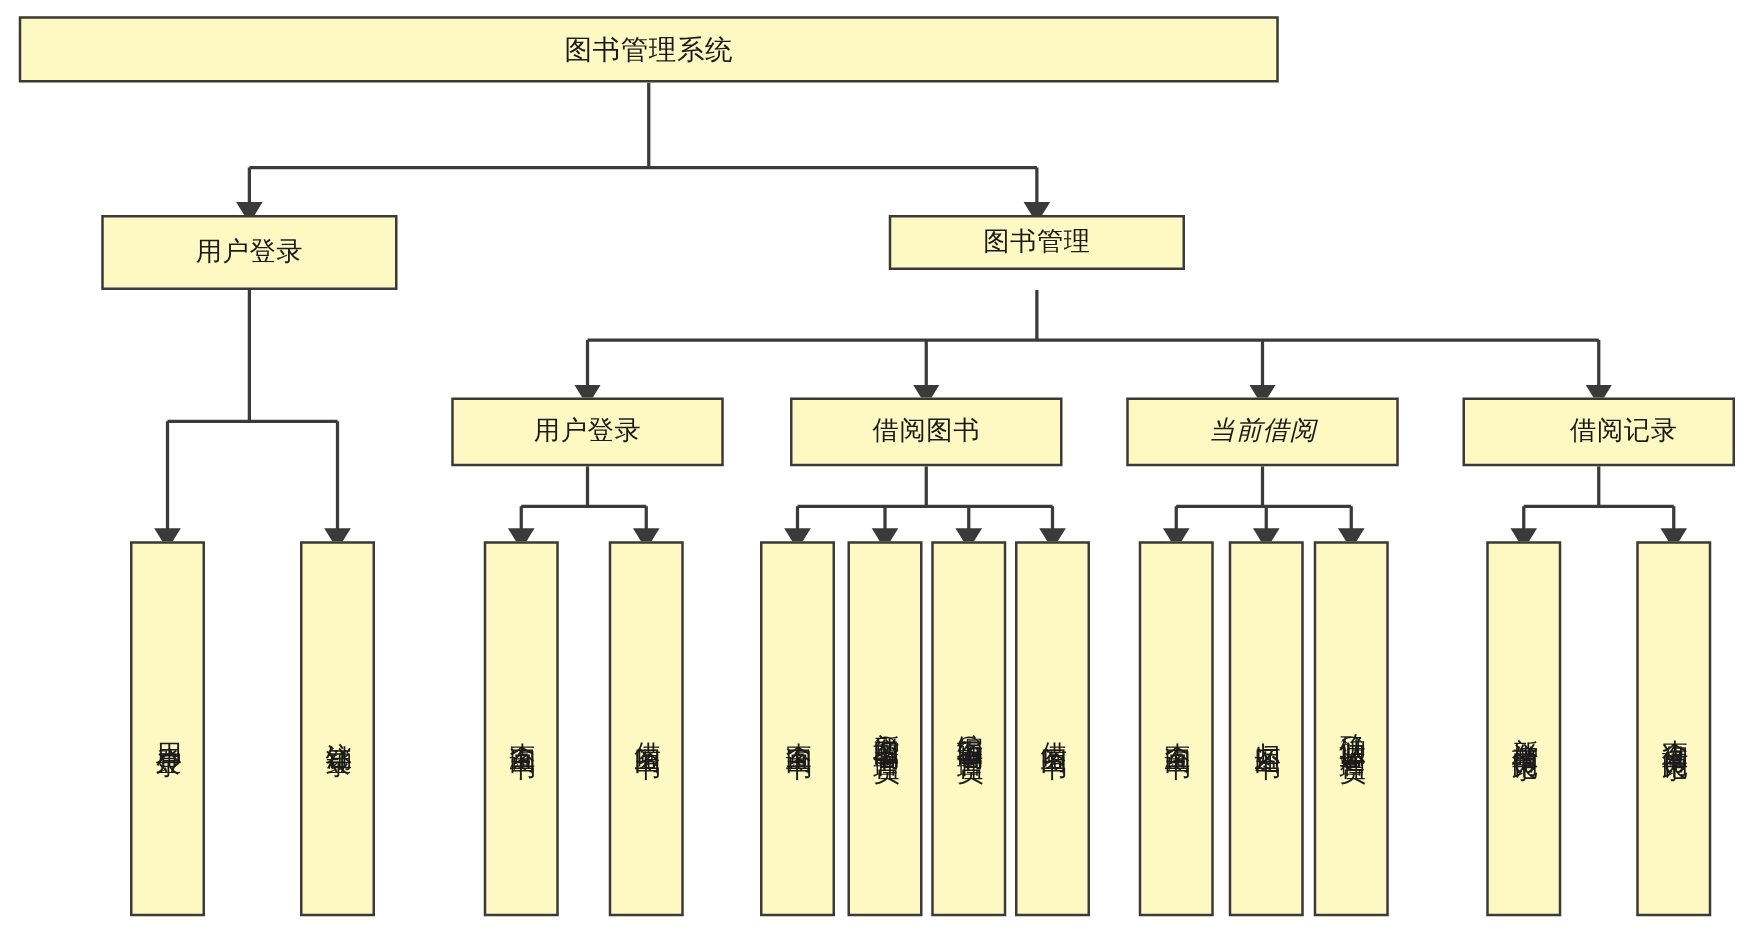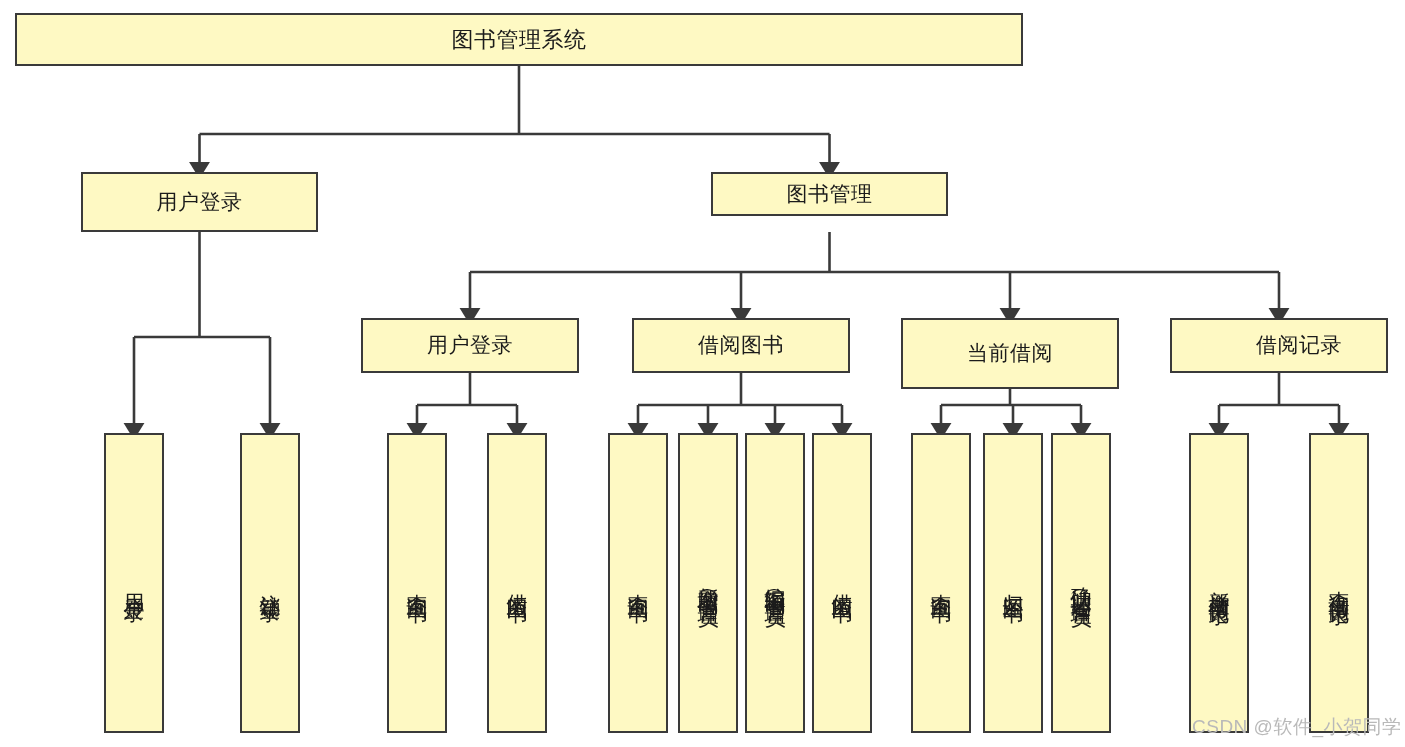--- a/index.html
+++ b/index.html
@@ -128,21 +128,21 @@
       </div>
       <div class="node horiz level1" style="left: 711px; top: 172px; width: 237px; height: 44px;">
         <span class="node-label">图书管理</span>
       </div>
       <div class="node horiz level2" style="left: 361px; top: 318px; width: 218px; height: 55px;">
         <span class="node-label">用户登录</span>
       </div>
       <div class="node horiz level2" style="left: 632px; top: 318px; width: 218px; height: 55px;">
         <span class="node-label">借阅图书</span>
       </div>
-      <div class="node horiz level2" style="left: 901px; top: 318px; width: 218px; height: 71px;">
+      <div class="node horiz level2" style="left: 901px; top: 318px; width: 218px; height: 55px; font-style: italic;">
         <span class="node-label">当前借阅</span>
       </div>
       <div class="node horiz level2" style="left: 1170px; top: 318px; width: 218px; height: 55px; padding-left: 40px;">
         <span class="node-label">借阅记录</span>
       </div>
       <div class="node vert leaf" style="left: 104px; top: 433px; width: 60px; height: 300px;">
         <span class="node-label">用户登录</span>
       </div>
       <div class="node vert leaf" style="left: 240px; top: 433px; width: 60px; height: 300px;">
         <span class="node-label">注销登录</span>
@@ -175,15 +175,14 @@
         <span class="node-label">确认归还（管理员）</span>
       </div>
       <div class="node vert leaf" style="left: 1189px; top: 433px; width: 60px; height: 300px;">
         <span class="node-label">新增借阅记录</span>
       </div>
       <div class="node vert leaf" style="left: 1309px; top: 433px; width: 60px; height: 300px;">
         <span class="node-label">查询借阅记录</span>
       </div>
     </div>
 
-  <div class="watermark" style="left:1192px; top:714px;">CSDN @软件_小贺同学</div>
 
 </div>
 
 </body></html>

